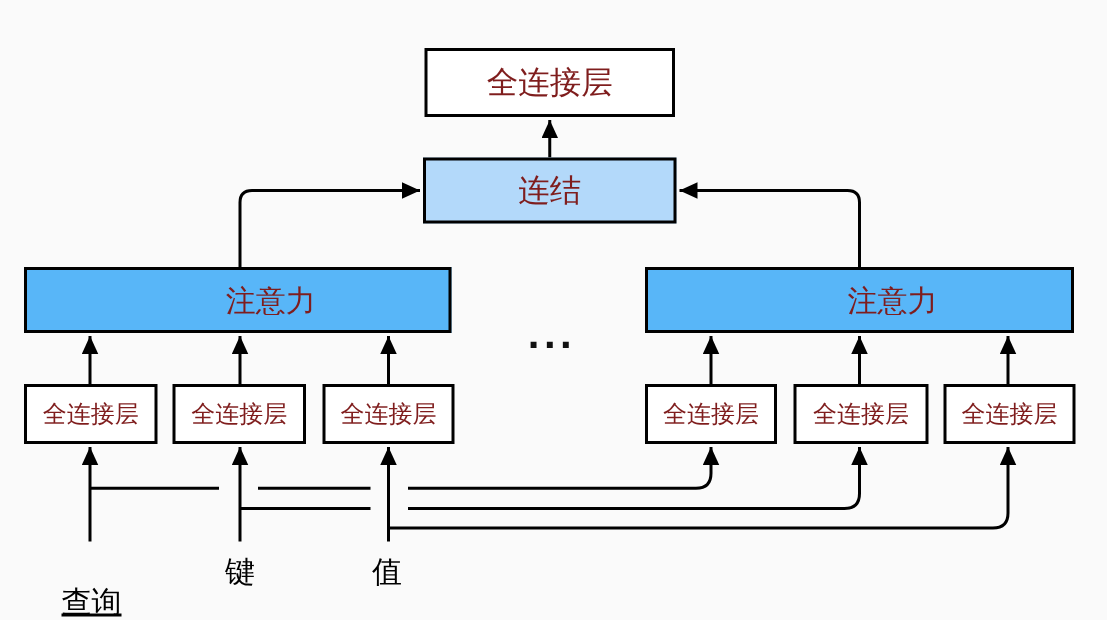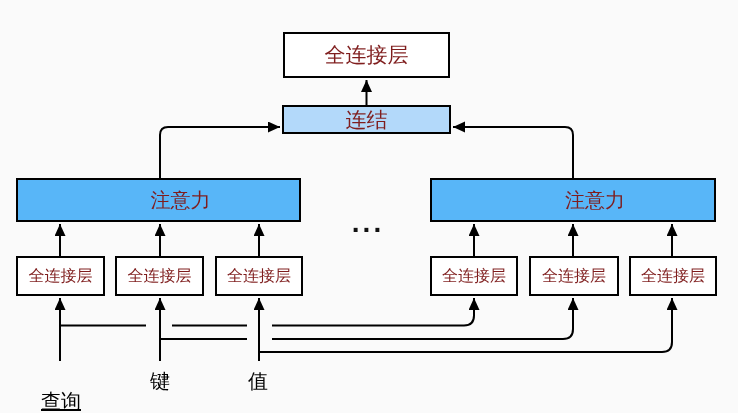--- a/index.html
+++ b/index.html
@@ -92,21 +92,21 @@
 
       <path d="M160,339 H247"></path>
       <path d="M272,339 H563 Q573,339 573,329 V298" marker-end="url(#ah)"></path>
 
       <path d="M259,352 H662 Q672,352 672,342 V298" marker-end="url(#ah)"></path>
     </g>
   </svg>
 
   <div class="box big" style="left:283px; top:32px; width:167px; height:46px;">全连接层</div>
 
-  <div class="box big cat" style="left:282px; top:105px; width:169px; height:29px;">连结</div>
+  <div class="box big cat" style="left:282px; top:105px; width:169px; height:44px;">连结</div>
 
   <div class="box att" style="left:16px; top:178px; width:285px; height:44px;">注意力</div>
   <div class="box att" style="left:430px; top:178px; width:286px; height:44px;">注意力</div>
 
   <div class="box small" style="left:16px; top:256px; width:89px; height:40px;">全连接层</div>
   <div class="box small" style="left:115px; top:256px; width:89px; height:40px;">全连接层</div>
   <div class="box small" style="left:215px; top:256px; width:88px; height:40px;">全连接层</div>
 
   <div class="box small" style="left:430px; top:256px; width:88px; height:40px;">全连接层</div>
   <div class="box small" style="left:529px; top:256px; width:90px; height:40px;">全连接层</div>

